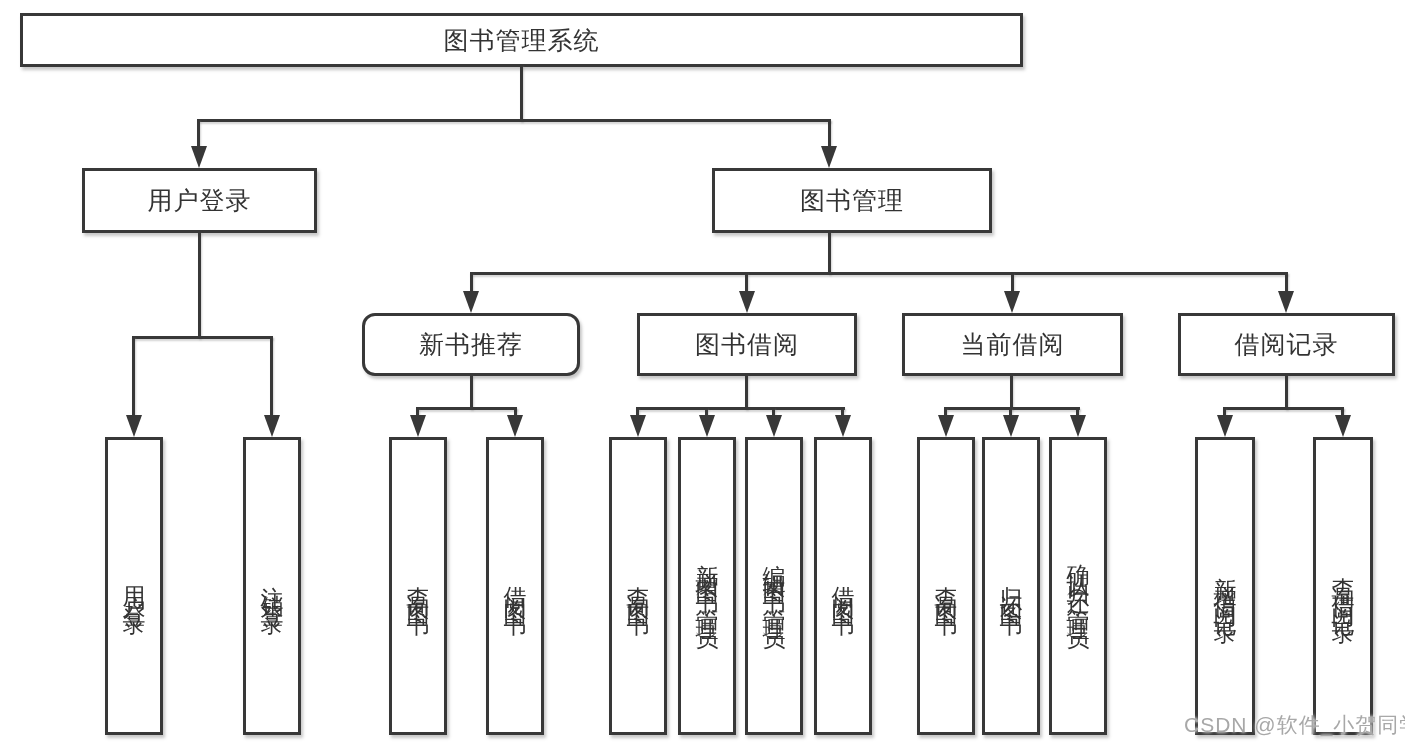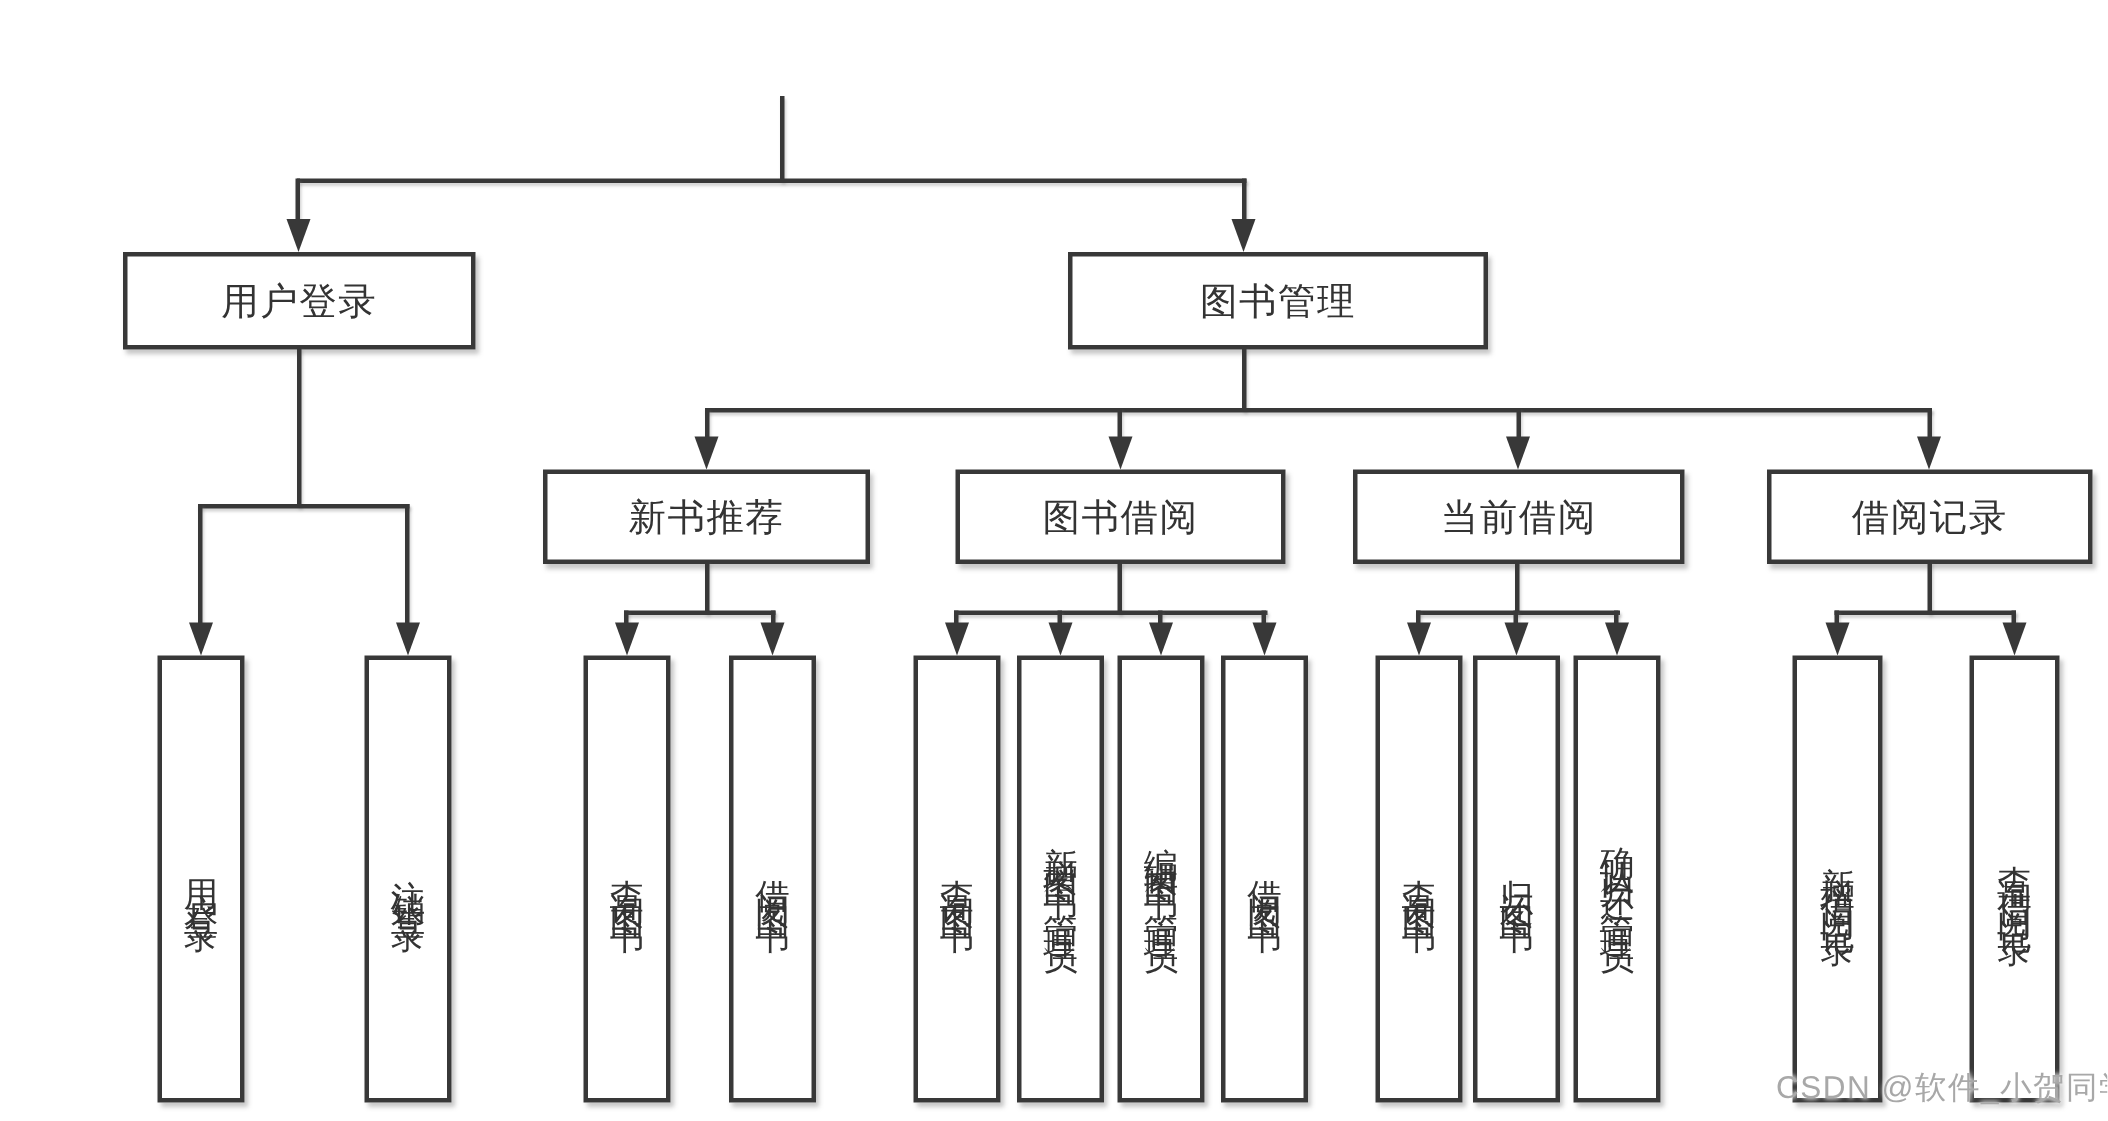--- a/index.html
+++ b/index.html
@@ -36,29 +36,32 @@
     position:absolute;left:1184px;top:711px;z-index:10;
     font-size:21px;letter-spacing:1px;color:var(--watermark,#a8a8a8);
     text-shadow:0 0 3px #fff,0 0 4px #fff;white-space:nowrap;
   }
 </style>
 </head>
 <body style="background: rgb(255, 255, 255);">
 
 <div id="canvas">
 
+  <div class="box" style="left:20px;top:13px;width:1003px;height:54px;">
+    <span>图书管理系统</span>
+  </div>
 
   <div class="box" style="left:82px;top:168px;width:235px;height:65px;">
     <span>用户登录</span>
   </div>
   <div class="box" style="left:712px;top:168px;width:280px;height:65px;">
     <span>图书管理</span>
   </div>
 
-  <div class="box" style="left:362px;top:313px;width:218px;height:63px;">
+  <div class="box" style="left:362px;top:313px;width:218px;height:63px;border-radius:13px;">
     <span>新书推荐</span>
   </div>
   <div class="box" style="left:902px;top:313px;width:221px;height:63px;">
     <span>当前借阅</span>
   </div>
   <div class="box" style="left:637px;top:313px;width:220px;height:63px;">
     <span>图书借阅</span>
   </div>
   <div class="box" style="left:1178px;top:313px;width:217px;height:63px;">
     <span>借阅记录</span>

